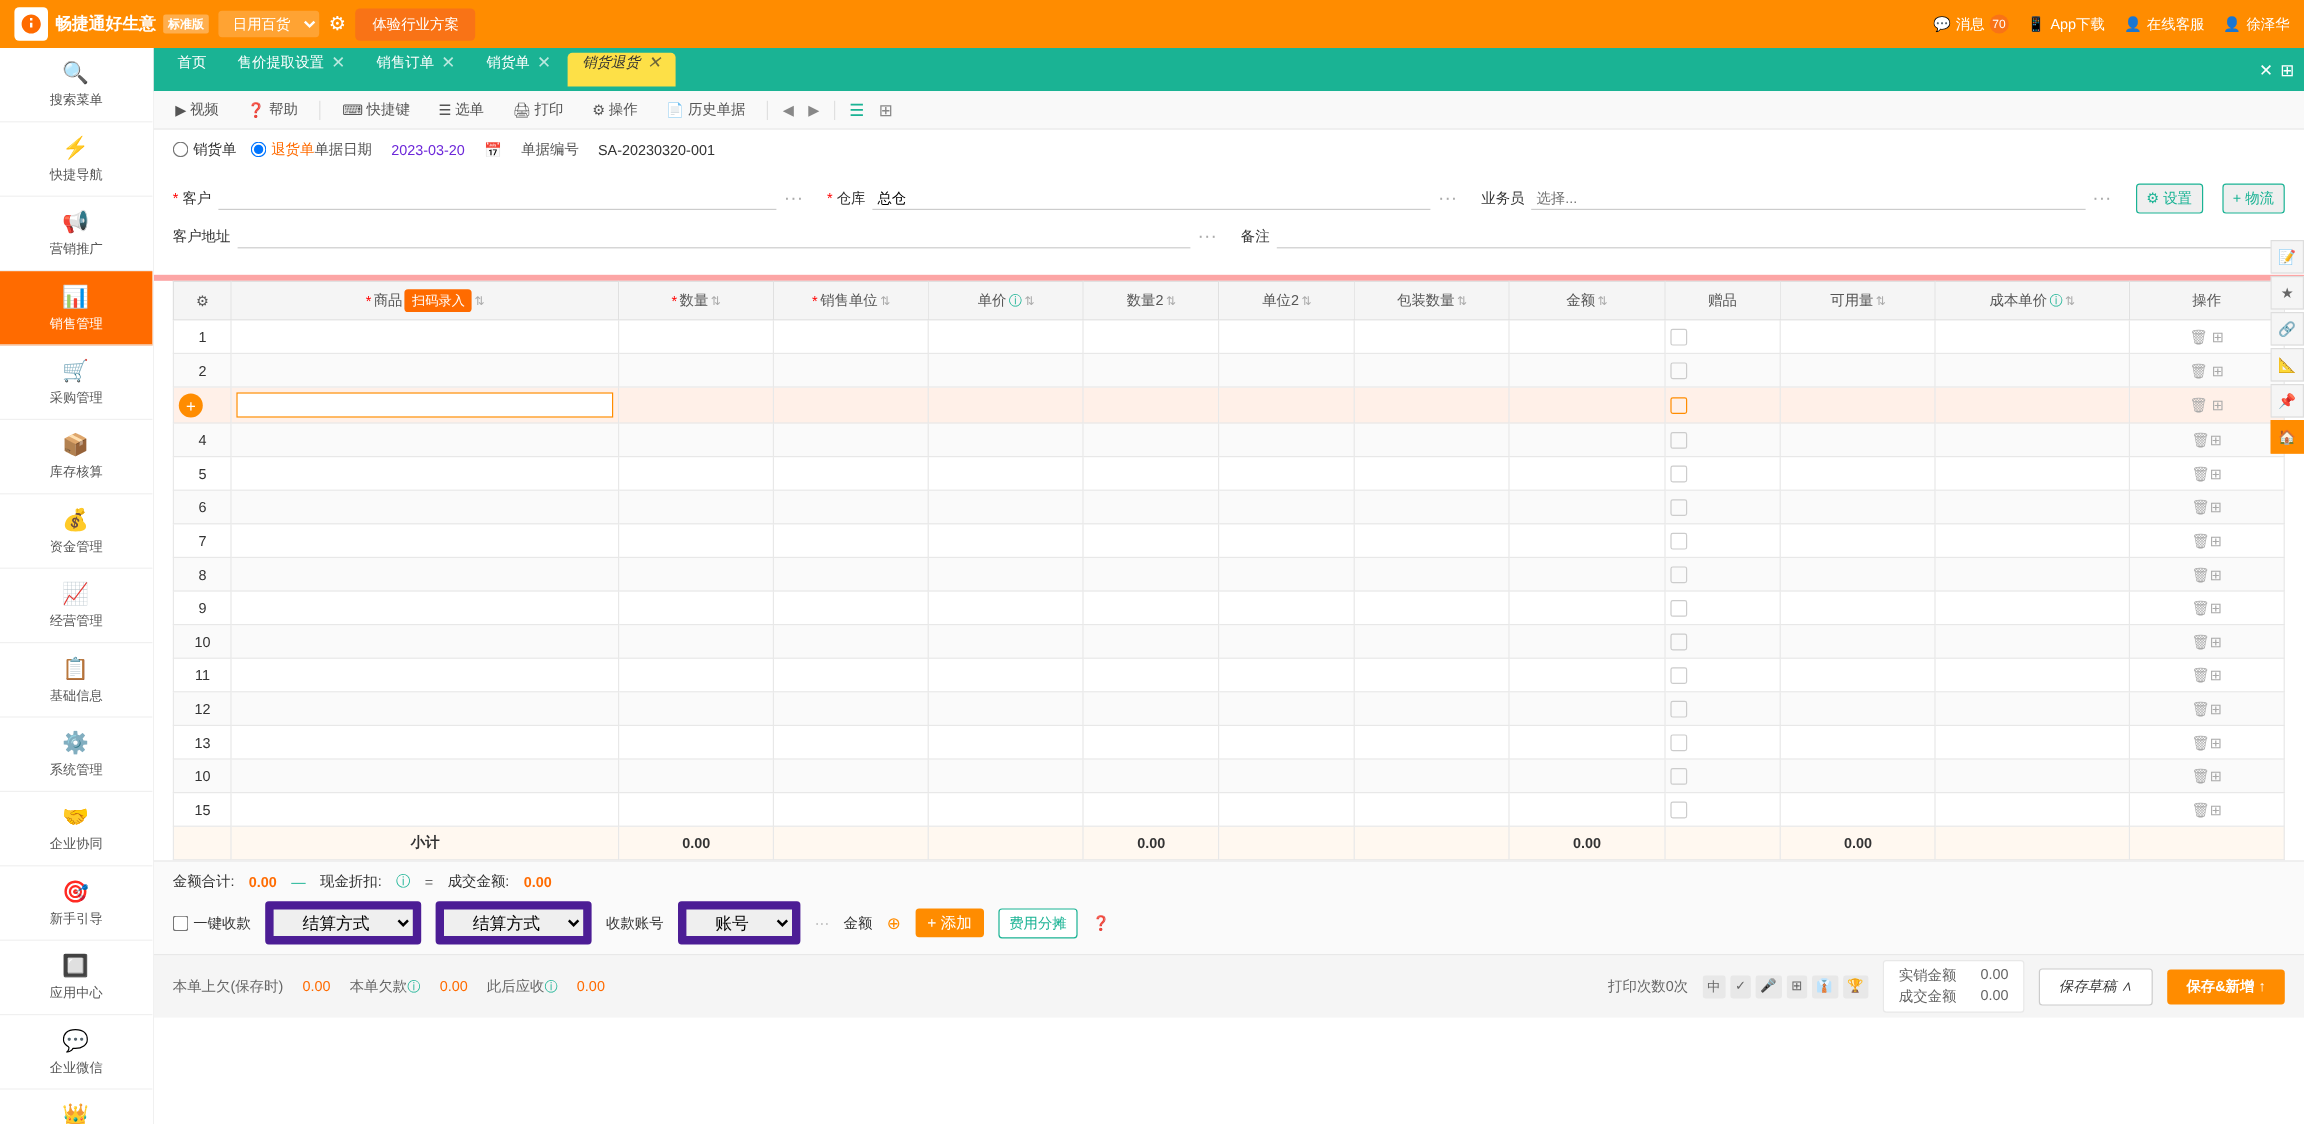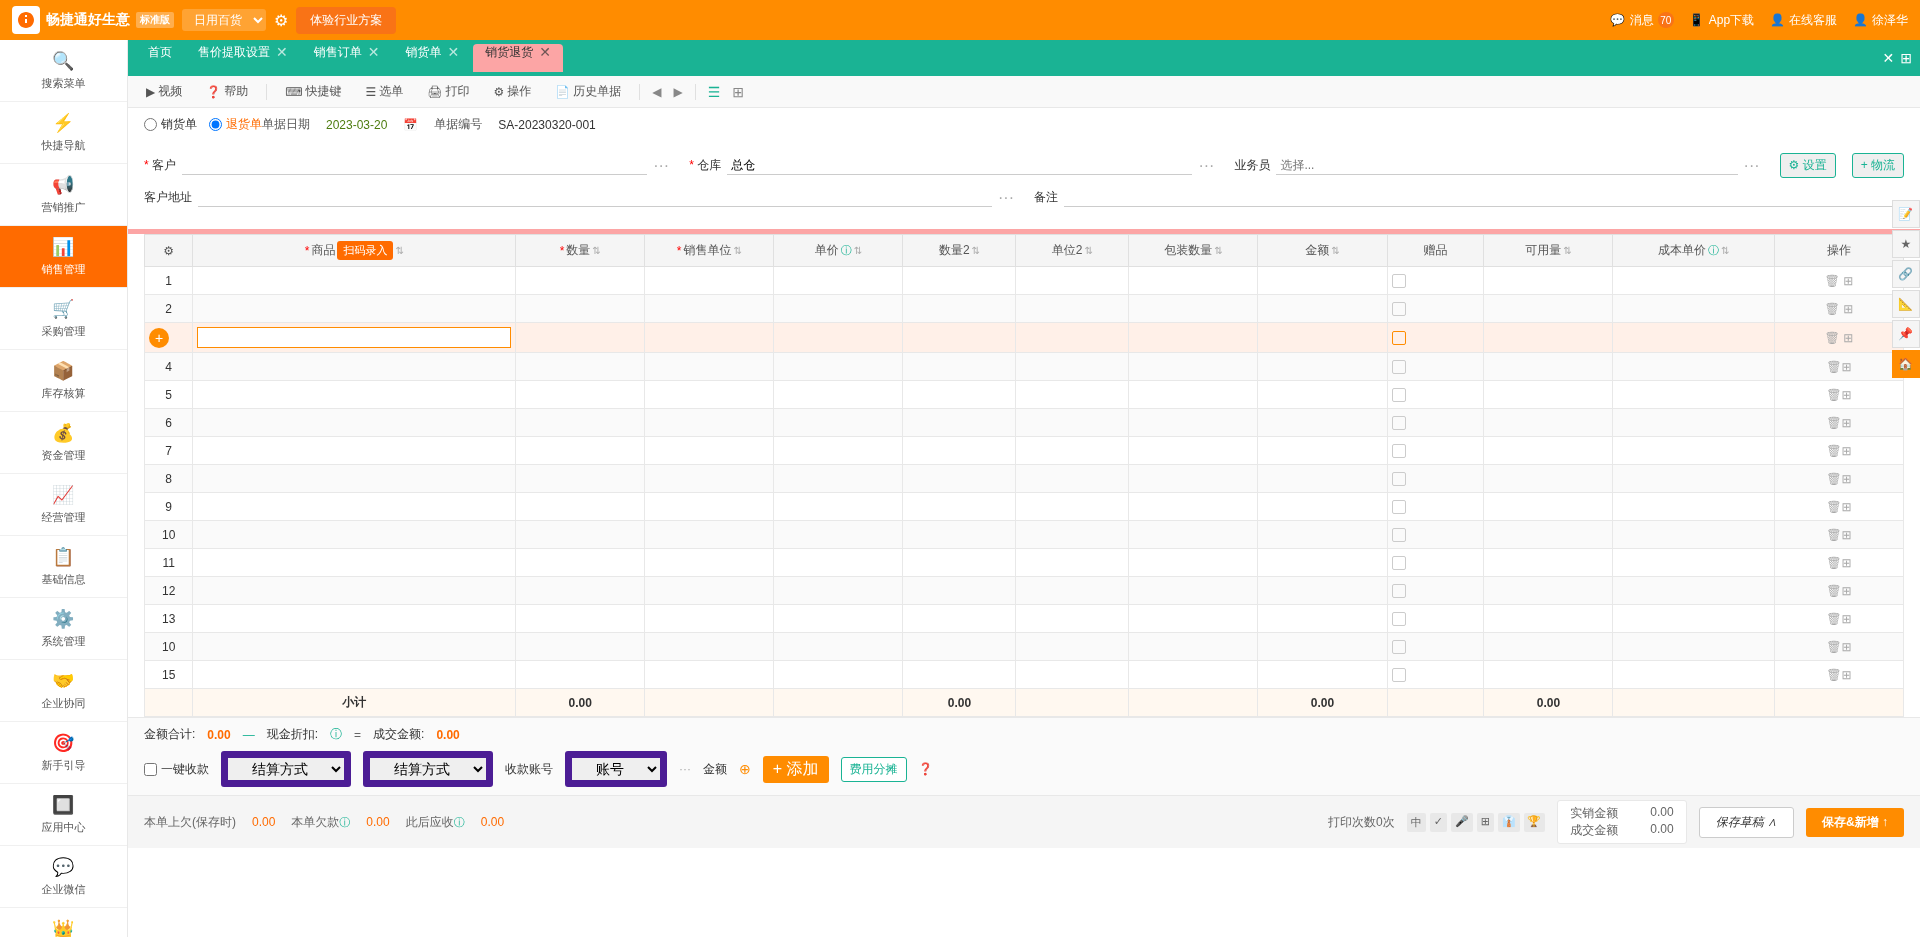--- a/index.html
+++ b/index.html
@@ -26,21 +26,21 @@
     .sidebar-item.active { background: #ff6b00; color: white; }
     .sidebar-icon { font-size: 18px; }
     .sidebar-label { font-size: 11px; }
 
     
     .content-area { flex: 1; display: flex; flex-direction: column; overflow: hidden; }
 
     
     .tab-bar { height: 36px; background: #1ab394; display: flex; align-items: center; padding: 0 8px; gap: 2px; }
     .tab { display: flex; padding: 0 12px; height: 28px; border-radius: 4px 4px 0 0; cursor: pointer; font-size: 12px; color: white; gap: 6px; }
-    .tab.active { background: #fca5a5; color: #333; }
+    .tab.active { background: #fde047; color: #333; font-style: italic; }
     .tab-close { opacity: 0.7; cursor: pointer; font-size: 14px; }
 
     
     .page-content { flex: 1; background: white; overflow-y: auto; padding: 0; }
 
     
     .page-toolbar { height: 32px; background: #f9f9f9; border-bottom: 1px solid #e8e8e8; display: flex; align-items: center; padding: 0 12px; gap: 12px; font-size: 12px; }
     .toolbar-btn { display: flex; align-items: center; gap: 3px; cursor: pointer; color: #555; padding: 2px 6px; border-radius: 3px; }
     .toolbar-separator { width: 1px; height: 16px; background: #e0e0e0; }
 
@@ -69,26 +69,26 @@
 
     
     .bottom-area { padding: 8px 16px; border-top: 1px solid #e8e8e8; background: #fafafa; }
     .calc-row { display: flex; align-items: center; gap: 12px; font-size: 12px; margin-bottom: 8px; }
     .equals-sign { color: #666; }
     .amount-val { color: #ff6b00; font-weight: bold; }
 
     .payment-row { display: flex; align-items: center; gap: 12px; font-size: 12px; }
     .checkbox-item { display: flex; align-items: center; gap: 4px; cursor: pointer; }
     .pay-select { border: 7px solid #4c1d95; padding: 2px 20px; border-radius: 3px; font-size: 14px; }
-    .add-btn { background: #ff8c00; color: white; border: none; padding: 3px 10px; border-radius: 3px; cursor: pointer; font-size: 16px; }
+    .add-btn { background: #ff8c00; color: white; border: none; padding: 3px 10px; border-radius: 3px; cursor: pointer; font-size: 13px; }
     .fee-btn { border: 1px solid #1ab394; color: #1ab394; background: white; padding: 3px 8px; border-radius: 3px; cursor: pointer; font-size: 12px; }
 
     .status-bar { display: flex; align-items: center; justify-content: space-between; padding: 4px 16px; border-top: 1px solid #e8e8e8; background: #f5f5f5; font-size: 12px; color: #666; }
     .summary-box { background: #fff; border: 1px solid #e8e8e8; padding: 4px 12px; border-radius: 3px; font-size: 12px; }
-    .summary-row { display: flex; justify-content: space-between; gap: 32px; }
+    .summary-row { display: flex; justify-content: space-between; gap: 20px; }
     .btn-save-draft { background: white; border: 1px solid #ccc; color: #333; padding: 6px 16px; border-radius: 3px; cursor: pointer; font-size: 12px; font-style: italic; }
     .btn-save-new { background: #ff8c00; color: white; border: none; padding: 6px 16px; border-radius: 3px; cursor: pointer; font-size: 12px; font-weight: bold; }
 
     
     .right-float { position: fixed; right: 0; top: 200px; display: flex; flex-direction: column; gap: 2px; }
     .float-btn { width: 28px; height: 28px; background: #f5f5f5; border: 1px solid #ddd; display: flex; align-items: center; justify-content: center; cursor: pointer; font-size: 12px; color: #666; }
     .float-btn.orange { background: #ff8c00; color: white; border-color: #ff8c00; }
 
     
     .cb { width: 14px; height: 14px; border: 1px solid #ccc; border-radius: 2px; }
@@ -279,21 +279,21 @@
               <input type="radio" name="doctype" style="">
               <span>销货单</span>
             </label>
             <label class="radio-item">
               <input type="radio" name="doctype" checked="" style="">
               <span style="color:#ff6b00;">退货单</span>
             </label>
           </div>
           <div class="doc-info">
             <span>单据日期</span>
-            <span style="color:#4d7c0f;">2023-03-20</span>
+            <span style="color:#6d28d9;">2023-03-20</span>
             <span style="cursor:pointer;">📅</span>
             <span>单据编号</span>
             <span style="color:#333;">SA-20230320-001</span>
           </div>
           <div style="flex:1"></div>
         </div>
 
         <div class="form-area">
           <div class="form-row">
             <div class="form-field">

